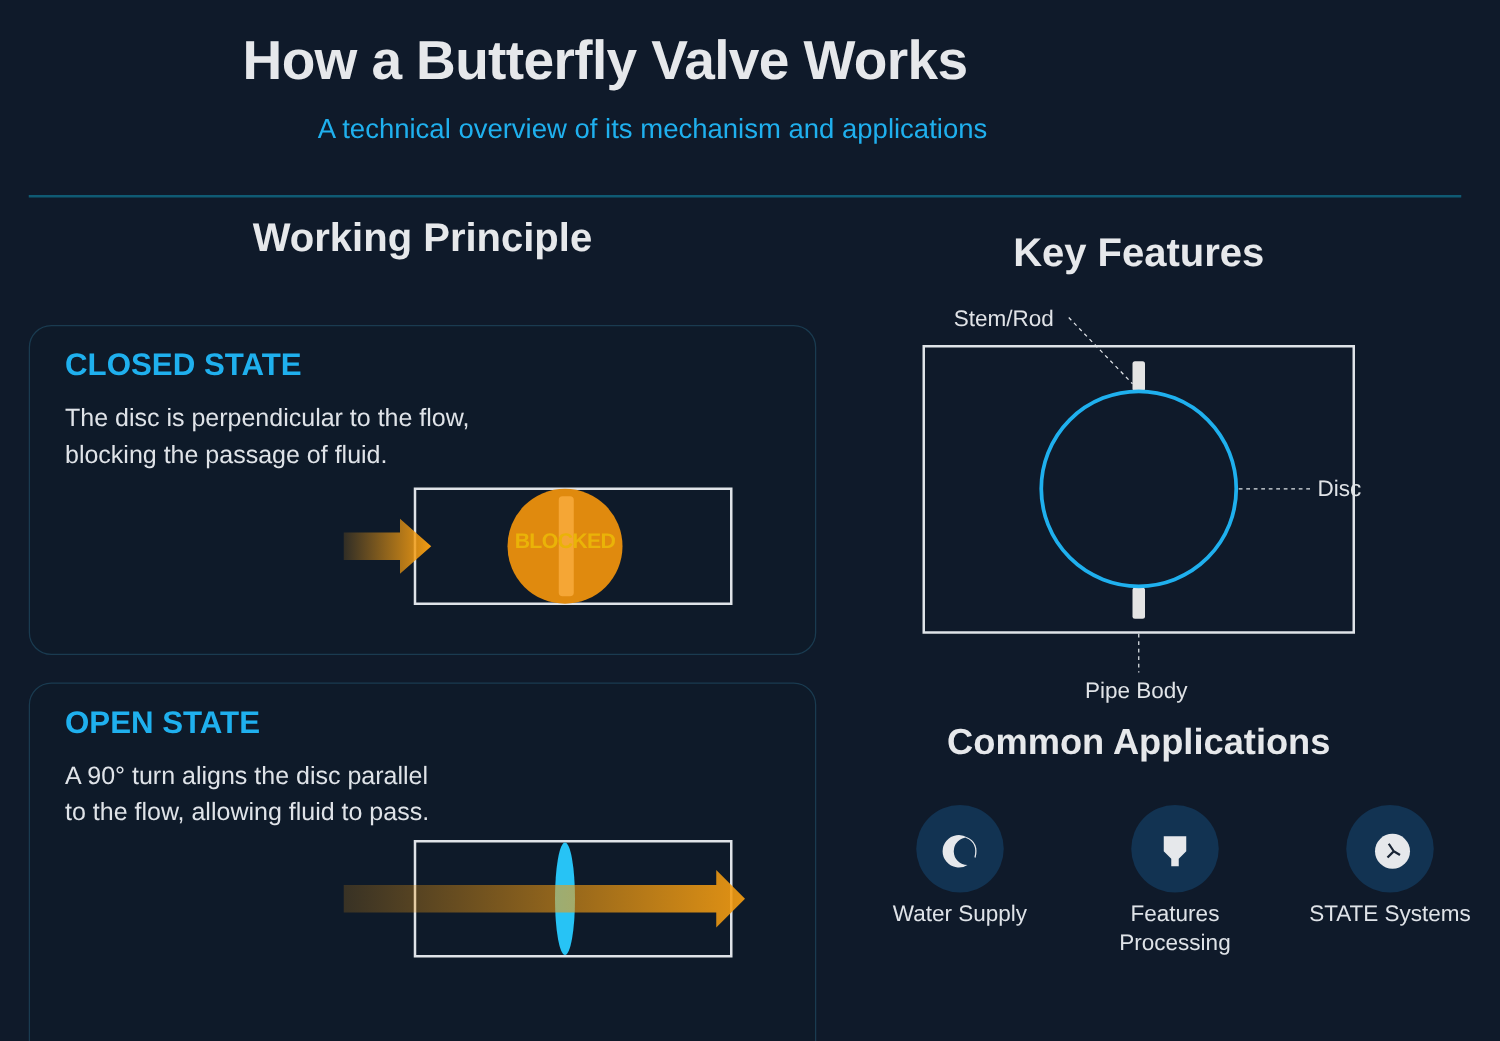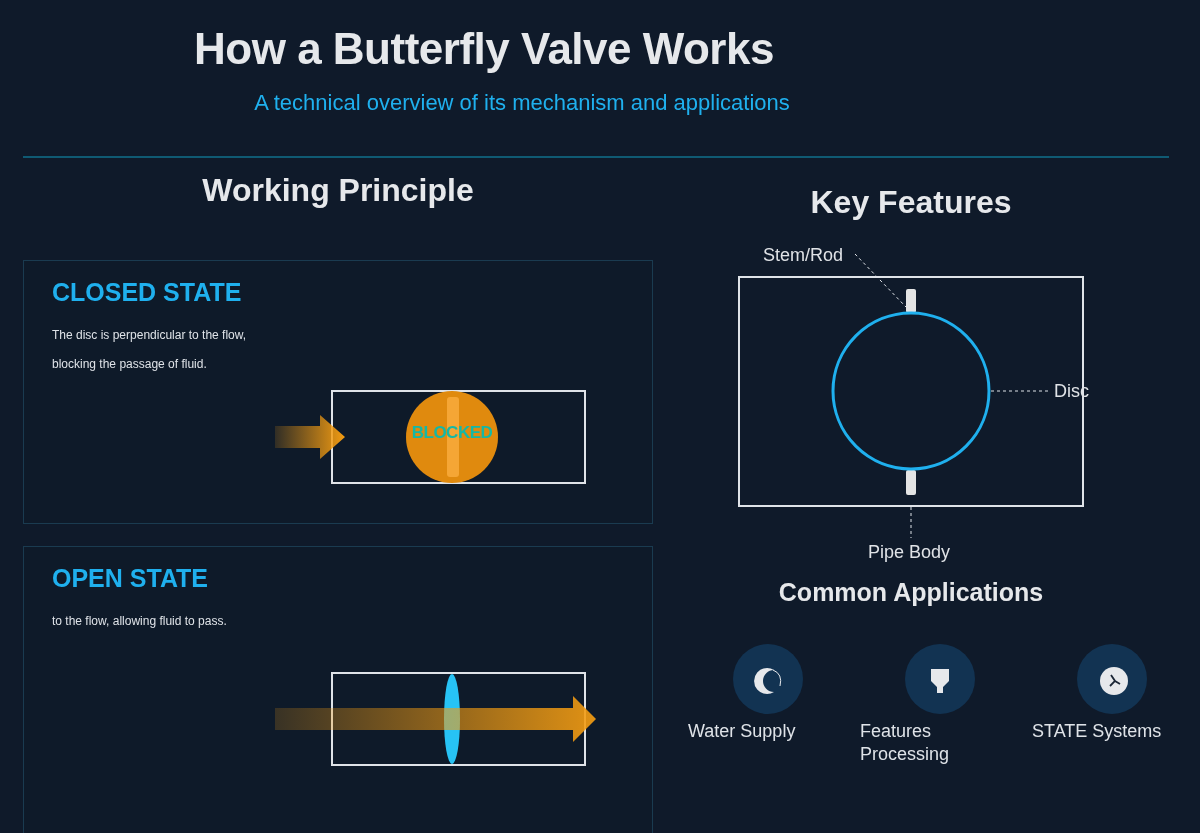--- a/index.html
+++ b/index.html
@@ -5,32 +5,32 @@
   * { box-sizing: border-box; margin: 0; padding: 0; }
   html, body { width: 1200px; height: 833px; background: #0f1a2a; overflow: hidden; }
   body { font-family: "Liberation Sans", "DejaVu Sans", sans-serif; color: #e6e8eb; position: relative; }
   .title { position: absolute; top: 24px; left: 0; width: 968px; text-align: center; font-size: 44px; font-weight: bold; color: #e6e8eb; letter-spacing: -0.5px; }
   .subtitle { position: absolute; top: 90px; left: 0; width: 1044px; text-align: center; font-size: 22px; color: #1fb0ee; }
   .divider { position: absolute; top: 156px; left: 23px; width: 1146px; height: 2px; background: #0f5a73; }
 
   .section-title { position: absolute; font-size: 32px; font-weight: bold; color: #e6e8eb; text-align: center; }
   #wp-title { left: 23px; width: 630px; top: 172px; }
   #kf-title { left: 700px; width: 422px; top: 184px; }
-  #ca-title { left: 700px; width: 422px; top: 578px; font-size: 25px; }
+  #ca-title { left: 700px; width: 422px; top: 578px; font-size: 29px; }
 
-  .card { position: absolute; left: 23px; width: 630px; border: 1px solid #1a3b50; border-radius: 0; background: #0e1a29; }
+  .card { position: absolute; left: 23px; width: 630px; border: 1px solid #1a3b50; border-radius: 18px; background: #0e1a29; }
   #card-closed { top: 260px; height: 264px; }
   #card-open { top: 546px; height: 319px; }
   .card-title { position: absolute; left: 28px; top: 17px; font-size: 25px; font-weight: bold; color: #1fb0ee; }
-  .card-desc { position: absolute; left: 28px; top: 60px; width: 420px; font-size: 12px; line-height: 29px; color: #dfe3e8; }
+  .card-desc { position: absolute; left: 28px; top: 60px; width: 420px; font-size: 20px; line-height: 29px; color: #dfe3e8; }
 
   .diagram-svg { position: absolute; left: 0; top: 0; }
   .label { position: absolute; font-size: 18px; color: #e0e3e7; white-space: nowrap; }
 
-  .app { position: absolute; width: 160px; }
+  .app { position: absolute; width: 160px; text-align: center; }
   .app-circle { width: 70px; height: 70px; border-radius: 50%; background: #123352; margin: 0 auto; position: relative; }
   .app-label { margin-top: 6px; font-size: 18px; line-height: 23px; color: #dfe3e8; }
 </style>
 </head>
 <body>
 
 <div class="title">How a Butterfly Valve Works</div>
 <div class="subtitle">A technical overview of its mechanism and applications</div>
 <div class="divider"></div>
 
@@ -40,20 +40,21 @@
   <div class="card-title">CLOSED STATE</div>
   <div class="card-desc">
     <div>The disc is perpendicular to the flow,</div>
     <div>blocking the passage of fluid.</div>
   </div>
 </div>
 
 <div class="card" id="card-open">
   <div class="card-title">OPEN STATE</div>
   <div class="card-desc">
+    <div>A 90° turn aligns the disc parallel</div>
     <div>to the flow, allowing fluid to pass.</div>
   </div>
 </div>
 
 <svg class="diagram-svg" width="1200" height="833">
   <defs>
     <linearGradient id="flowShort" x1="275" y1="0" x2="345" y2="0" gradientUnits="userSpaceOnUse">
       <stop offset="0" stop-color="#f39c12" stop-opacity="0.15"></stop>
       <stop offset="1" stop-color="#f39c12" stop-opacity="1"></stop>
     </linearGradient>
@@ -81,21 +82,21 @@
     <rect x="906" y="289" width="10" height="24" rx="2" fill="#e4e4e4"></rect>
     <rect x="906" y="470" width="10" height="25" rx="2" fill="#e4e4e4"></rect>
     <circle cx="911" cy="391" r="78" fill="none" stroke="#1fb0ee" stroke-width="3"></circle>
     <line x1="855" y1="254" x2="906" y2="307" stroke="#dfe3e8" stroke-width="1" stroke-dasharray="3,3"></line>
     <line x1="991" y1="391" x2="1050" y2="391" stroke="#dfe3e8" stroke-width="1" stroke-dasharray="3,3"></line>
     <line x1="911" y1="507" x2="911" y2="538" stroke="#dfe3e8" stroke-width="1" stroke-dasharray="3,3"></line>
   </g>
 </svg>
 
 <div class="label" style="left:452px;top:423px;width:0;">
-  <span style="position:absolute;left:-46px;top:0;width:92px;text-align:center;font-weight:bold;font-size:17px;color:#14b8a6;letter-spacing:-0.5px;">BLOCKED</span>
+  <span style="position:absolute;left:-46px;top:0;width:92px;text-align:center;font-weight:bold;font-size:17px;color:#eab308;letter-spacing:-0.5px;">BLOCKED</span>
 </div>
 
 <div class="section-title" id="kf-title">Key Features</div>
 <div class="label" style="left:763px;top:233px;margin-top:12px;">Stem/Rod</div>
 <div class="label" style="left:1054px;top:381px;">Disc</div>
 <div class="label" style="left:868px;top:542px;">Pipe Body</div>
 
 <div class="section-title" id="ca-title">Common Applications</div>
 
 <div class="app" style="left:688px;top:644px;">

